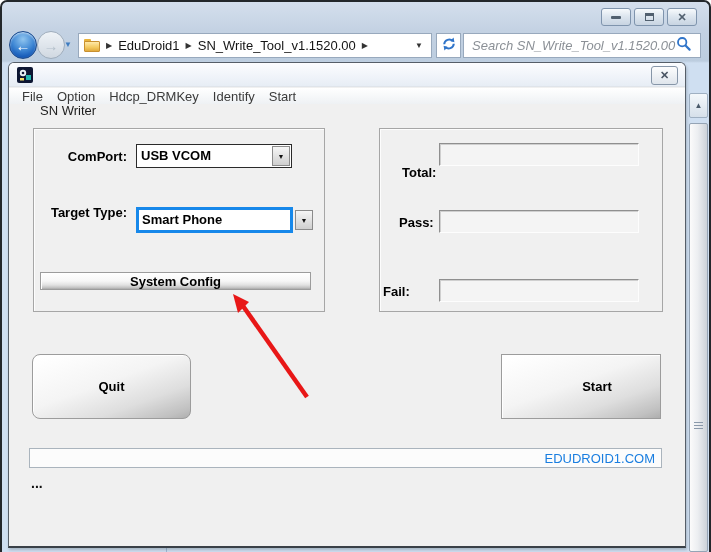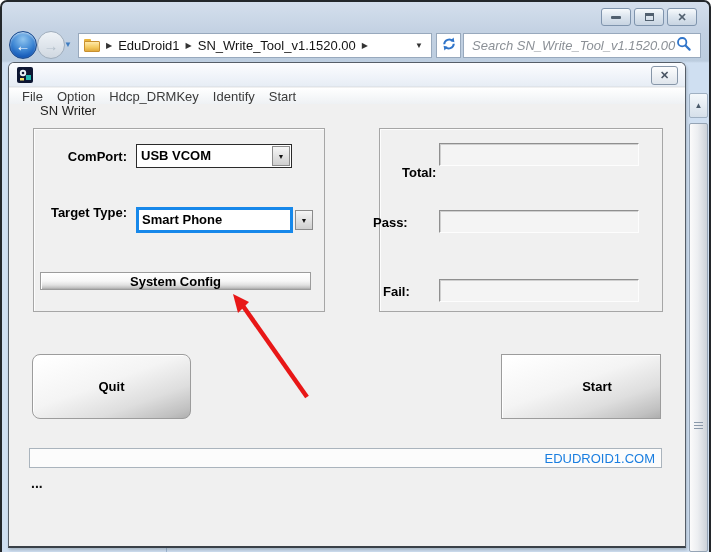--- a/index.html
+++ b/index.html
@@ -283,21 +283,21 @@
 
   <div class="big-btn btn-sysconfig">
     <span>System Config</span>
   </div>
 
   <div class="groupbox gb-right"></div>
 
   <div class="fld-label" style="left:374px; top:102px;margin-left:19px;">Total:</div>
   <div class="sunken" style="top:80px;"></div>
 
-  <div class="fld-label" style="left:364px; top:152px;">Pass:</div>
+  <div class="fld-label" style="left:390px; top:152px;">Pass:</div>
   <div class="sunken" style="top:147px;"></div>
 
   <div class="fld-label" style="left:374px; top:221px;">Fail:</div>
   <div class="sunken" style="top:216px;"></div>
 
   <div class="big-btn btn-quit">
     <span>Quit</span>
   </div>
   <div class="big-btn btn-start">
     <span>Start</span>

